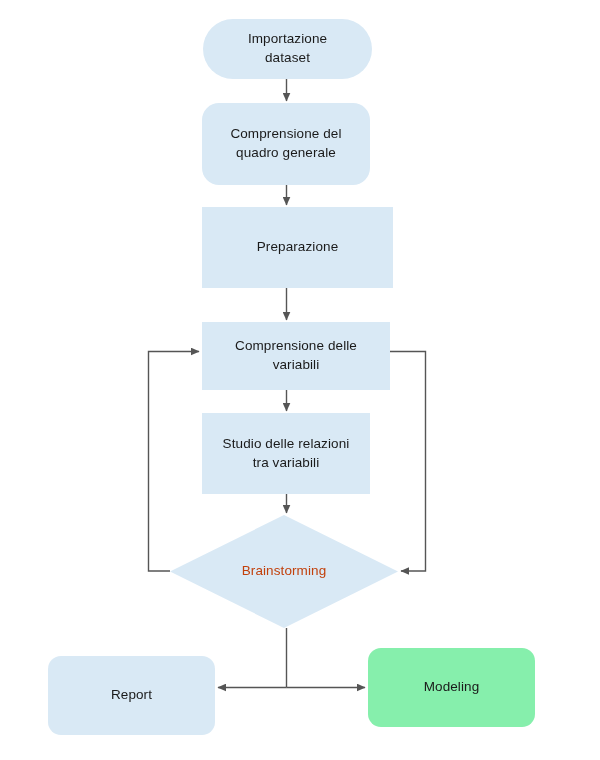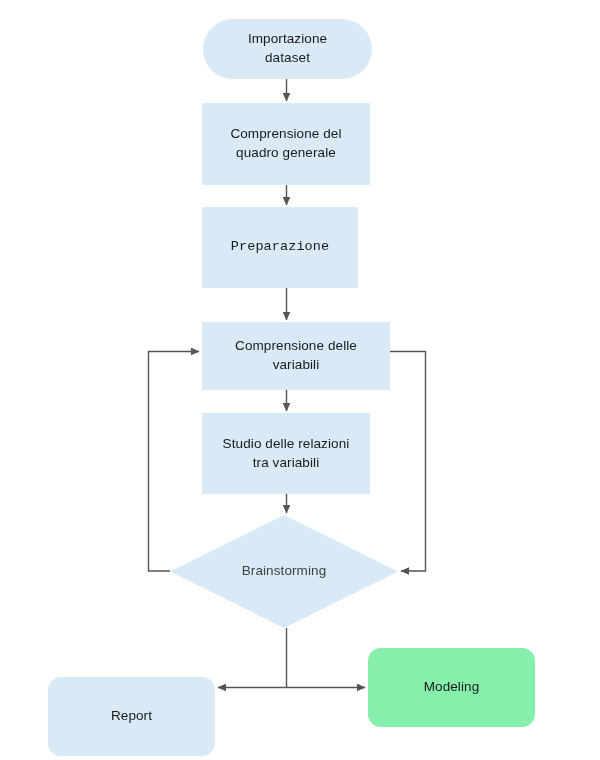--- a/index.html
+++ b/index.html
@@ -58,21 +58,21 @@
   .node-diamond-shape {
     position: absolute;
     left: 0;
     top: 0;
     width: 100%;
     height: 100%;
   }
   .node-diamond-label {
     position: relative;
     z-index: 1;
-    color: #404040;
+    color: #c2410c;
     font-size: 13.5px;
     line-height: 1.38;
     letter-spacing: 0.1px;
     text-align: left;
   }
   .node-label {
     white-space: pre-line;
     pointer-events: none;
   }
 </style>
@@ -109,47 +109,47 @@
 
       <path d="M286.5,687.5 L365,687.5" marker-end="url(#arrowhead)"></path>
     </g>
   </svg>
 
   <div class="node node-stadium" style="left:203px; top:19px; width:169px; height:60px; background:#d9e9f5;">
     <span class="node-label">Importazione
 dataset</span>
   </div>
 
-  <div class="node node-rect" style="left:202px; top:103px; width:168px; height:82px; background:#d9e9f5;">
+  <div class="node node-rect" style="left:202px; top:103px; width:168px; height:82px; background:#d9e9f5;border-radius:17px;">
     <span class="node-label">Comprensione del
 quadro generale</span>
   </div>
 
-  <div class="node node-rect" style="left:202px; top:207px; width:156px; height:81px; background:#d9e9f5;font-family:Liberation Mono, monospace;">
+  <div class="node node-rect" style="left:202px; top:207px; width:191px; height:81px; background:#d9e9f5;">
     <span class="node-label">Preparazione</span>
   </div>
 
   <div class="node node-rect" style="left:202px; top:322px; width:188px; height:68px; background:#d9e9f5;">
     <span class="node-label">Comprensione delle
 variabili</span>
   </div>
 
   <div class="node node-rect" style="left:202px; top:413px; width:168px; height:81px; background:#d9e9f5;">
     <span class="node-label">Studio delle relazioni
 tra variabili</span>
   </div>
 
   <div class="node-diamond-wrap" style="left:170px; top:515px; width:228px; height:113px;">
     <svg class="node-diamond-shape" viewBox="0 0 228 113" preserveAspectRatio="none" xmlns="http://www.w3.org/2000/svg">
       <polygon points="114,0 228,56.5 114,113 0,56.5" fill="#d9e9f5"></polygon>
     </svg>
     <span class="node-diamond-label node-label">Brainstorming</span>
   </div>
 
-  <div class="node node-round" style="left:48px; top:677px; width:167px; height:79px; background:#d9e9f5;">
+  <div class="node node-round" style="left:48px; top:656px; width:167px; height:79px; background:#d9e9f5;">
     <span class="node-label">Report</span>
   </div>
 
   <div class="node node-round" style="left:368px; top:648px; width:167px; height:79px; background:#86efac;">
     <span class="node-label">Modeling</span>
   </div>
 
 </div>
 
 </body></html>

